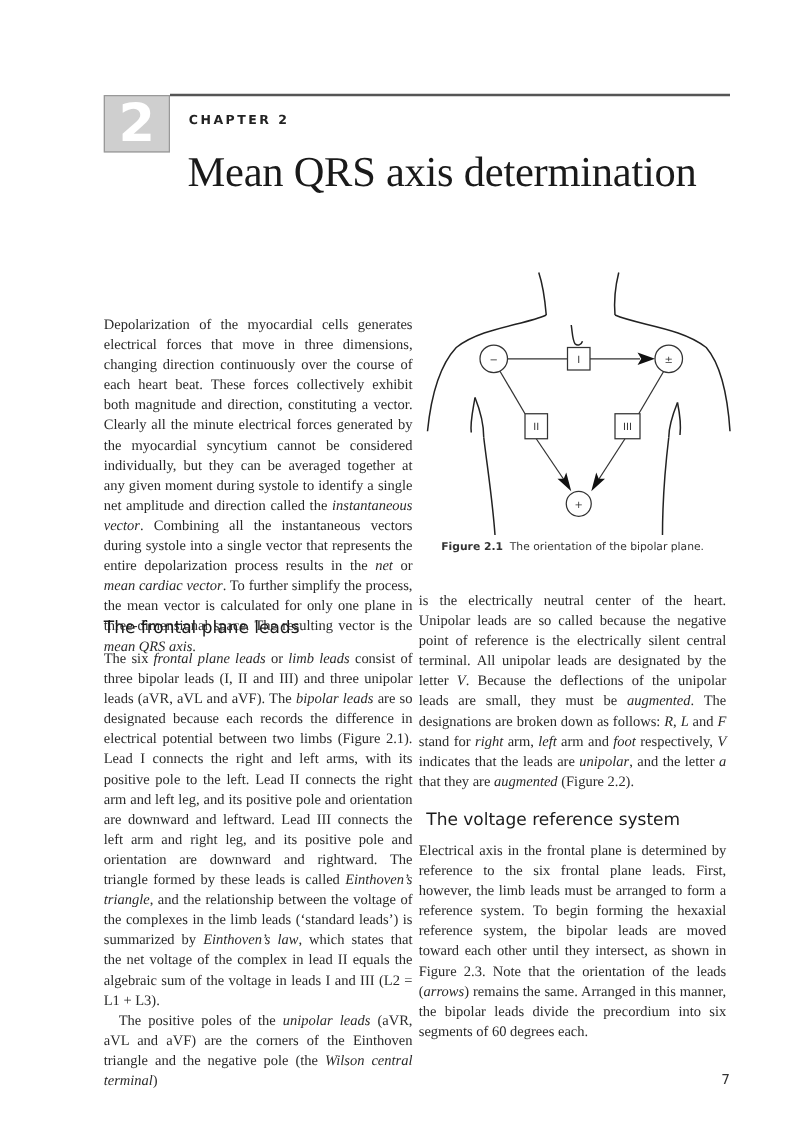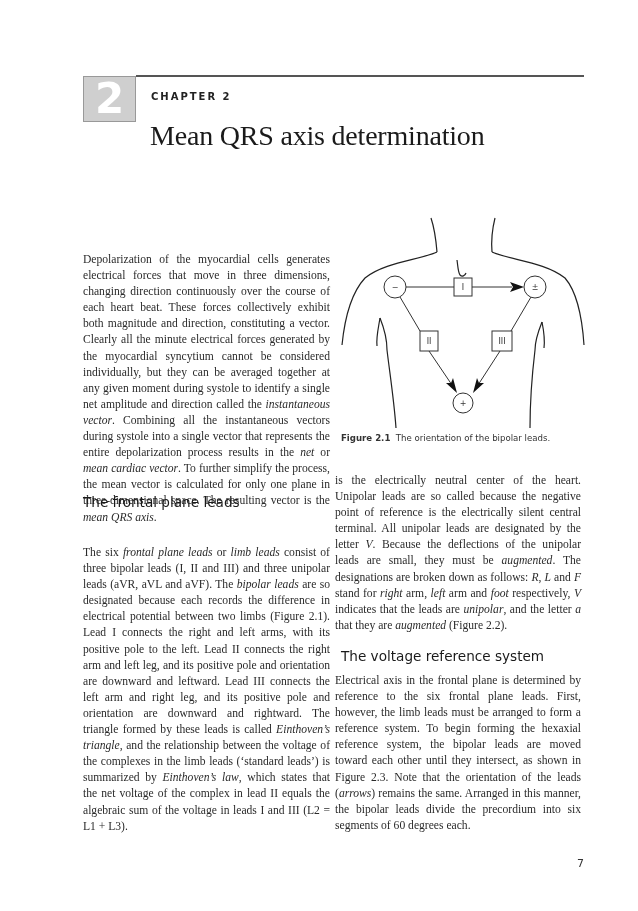--- a/index.html
+++ b/index.html
@@ -3,55 +3,56 @@
   <meta charset="utf-8">
   <style>
     * { margin: 0; padding: 0; box-sizing: border-box; }
     html, body { width: 638px; height: 911px; background: #ffffff; overflow: hidden; }
     body { position: relative; font-family: "Liberation Serif", "DejaVu Serif", serif; color: #222; }
 
     .rule { position: absolute; left: 136px; top: 75px; width: 448px; height: 2px; background: #555; }
     .chap-box { position: absolute; left: 83px; top: 76px; width: 53px; height: 46px; background: #cfcfcf; border: 1px solid #999; display: flex; align-items: center; justify-content: center; }
     .chap-num { font-family: "DejaVu Sans", sans-serif; font-weight: bold; font-size: 42px; color: #ffffff; line-height: 1; }
     .chap-label { position: absolute; left: 151px; top: 91px; font-family: "DejaVu Sans", sans-serif; font-weight: bold; font-size: 10px; letter-spacing: 2px; color: #222; }
-    .chap-title { position: absolute; left: 150px; top: 120px; font-family: "Liberation Serif", serif; font-size: 28px; color: #1a1a1a; letter-spacing: -0.2px; }
+    .chap-title { position: absolute; left: 150px; top: 120px; font-family: "Liberation Serif", serif; font-size: 34px; color: #1a1a1a; letter-spacing: -0.2px; }
 
     .col { position: absolute; font-size: 11.6px; line-height: 16.1px; text-align: justify; color: #2a2a2a; }
     .col p { margin: 0; }
     .col .indent { text-indent: 12px; }
     .left-col { left: 83px; width: 247px; }
     .right-col { left: 335px; width: 246px; }
 
     .heading { position: absolute; font-family: "DejaVu Sans", sans-serif; font-weight: normal; font-size: 13.6px; color: #1a1a1a; }
 
     .fig { position: absolute; left: 340px; top: 200px; width: 260px; height: 230px; }
     .fig-caption { position: absolute; left: 341px; top: 433px; font-family: "DejaVu Sans", sans-serif; font-size: 8.6px; color: #333; }
-    .fig-caption b { font-weight: bold; }
+    .fig-caption b { font-weight: bold; margin-left: 12px; }
 
     .page-num { position: absolute; left: 577px; top: 857px; font-family: "DejaVu Sans", sans-serif; font-size: 11px; color: #333; }
     i { font-style: italic; }
   </style>
 </head>
 <body>
 
 <div class="rule"></div>
 <div class="chap-box">
   <span class="chap-num">2</span>
 </div>
 <div class="chap-label">CHAPTER 2</div>
 <div class="chap-title">Mean QRS axis determination</div>
 
 <div class="col left-col" style="top:209px;margin-top:43px;">
   <p><span>Depolarization of the myocardial cells generates electrical forces that move in three dimensions, changing direction continuously over the course of each heart beat. These forces collectively exhibit both magnitude and direction, constituting a vector. Clearly all the minute electrical forces generated by the myocardial syncytium cannot be considered individually, but they can be averaged together at any given moment during systole to identify a single net amplitude and direction called the </span><i>instantaneous vector</i><span>. Combining all the instantaneous vectors during systole into a single vector that represents the entire depolarization process results in the </span><i>net</i><span> or </span><i>mean cardiac vector</i><span>. To further simplify the process, the mean vector is calculated for only one plane in three-dimensional space. The resulting vector is the </span><i>mean QRS axis</i><span>.</span></p>
 </div>
 
 <div class="heading" style="left:83px; top:494px;">The frontal plane leads</div>
 
-<div class="col left-col" style="top:545px;">
+<div class="col left-col" style="top:519px;">
   <p><span>The six </span><i>frontal plane leads</i><span> or </span><i>limb leads</i><span> consist of three bipolar leads (I, II and III) and three unipolar leads (aVR, aVL and aVF). The </span><i>bipolar leads</i><span> are so designated because each records the difference in electrical potential between two limbs (Figure 2.1). Lead I connects the right and left arms, with its positive pole to the left. Lead II connects the right arm and left leg, and its positive pole and orientation are downward and leftward. Lead III connects the left arm and right leg, and its positive pole and orientation are downward and rightward. The triangle formed by these leads is called </span><i>Einthoven’s triangle</i><span>, and the relationship between the voltage of the complexes in the limb leads (‘standard leads’) is summarized by </span><i>Einthoven’s law</i><span>, which states that the net voltage of the complex in lead II equals the algebraic sum of the voltage in leads I and III (L2 = L1 + L3).</span></p>
+  <p class="indent"><span>The positive poles of the </span><i>unipolar leads</i><span> (aVR, aVL and aVF) are the corners of the Einthoven triangle and the negative pole (the </span><i>Wilson central terminal</i><span>)</span></p>
 </div>
 
 <div class="fig">
   <svg width="260" height="230" viewBox="0 0 260 230">
     <g fill="none" stroke="#222" stroke-width="1.2">
 
       <path d="M91 18 C 95 30, 96 40, 97 52"></path>
       <path d="M155 18 C 152 30, 151 40, 152 52"></path>
 
       <path d="M97 52 C 80 60, 45 62, 25 78 C 12 92, 5 115, 2 145"></path>
@@ -94,21 +95,21 @@
       <text x="55" y="90">−</text>
       <text x="195" y="90">±</text>
       <text x="123" y="206">+</text>
       <text x="123" y="90">I</text>
       <text x="89" y="144">II</text>
       <text x="162" y="144">III</text>
     </g>
   </svg>
 </div>
 <div class="fig-caption">
-  <b>Figure 2.1</b>&nbsp;&nbsp;<span>The orientation of the bipolar leads.</span>
+  <b>Figure 2.1</b>&nbsp;&nbsp;<span>The orientation of the bipolar plane.</span>
 </div>
 
 <div class="col right-col" style="top:473px;">
   <p><span>is the electrically neutral center of the heart. Unipolar leads are so called because the negative point of reference is the electrically silent central terminal. All unipolar leads are designated by the letter </span><i>V</i><span>. Because the deflections of the unipolar leads are small, they must be </span><i>augmented</i><span>. The designations are broken down as follows: </span><i>R</i><span>, </span><i>L</i><span> and </span><i>F</i><span> stand for </span><i>right</i><span> arm, </span><i>left</i><span> arm and </span><i>foot</i><span> respectively, </span><i>V</i><span> indicates that the leads are </span><i>unipolar</i><span>, and the letter </span><i>a</i><span> that they are </span><i>augmented</i><span> (Figure 2.2).</span></p>
 </div>
 
 <div class="heading" style="left:341px; top:648px;">The voltage reference system</div>
 
 <div class="col right-col" style="top:673px;">
   <p><span>Electrical axis in the frontal plane is determined by reference to the six frontal plane leads. First, however, the limb leads must be arranged to form a reference system. To begin forming the hexaxial reference system, the bipolar leads are moved toward each other until they intersect, as shown in Figure 2.3. Note that the orientation of the leads (</span><i>arrows</i><span>) remains the same. Arranged in this manner, the bipolar leads divide the precordium into six segments of 60 degrees each.</span></p>

